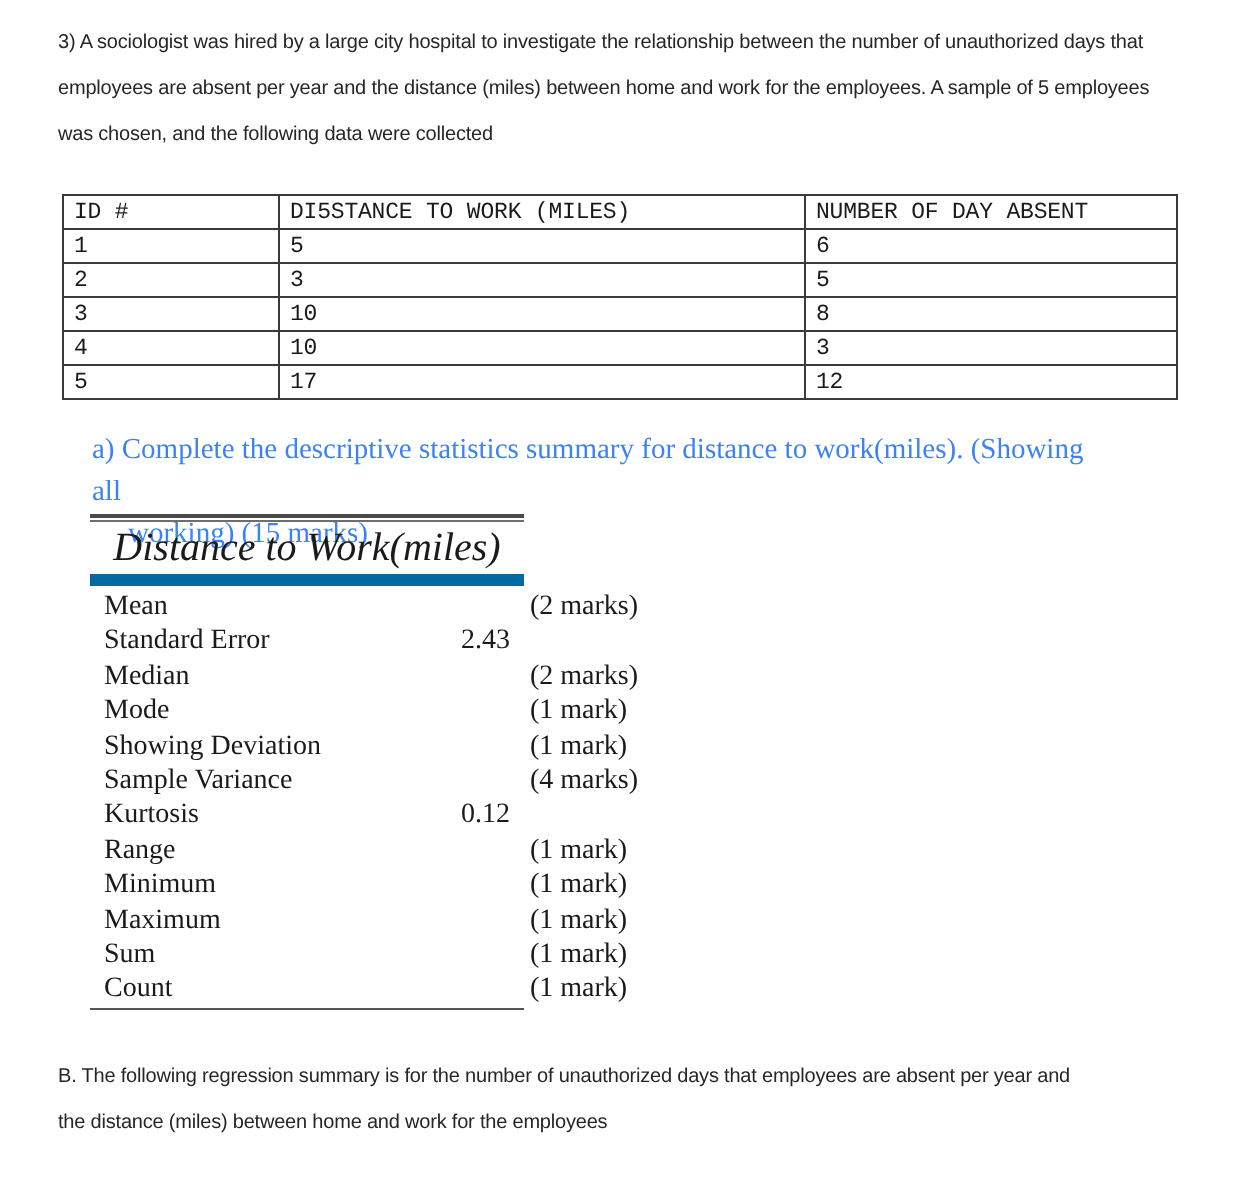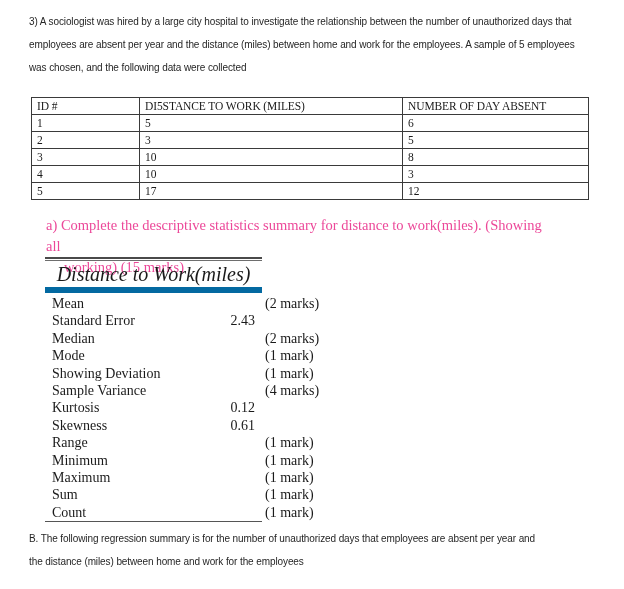--- a/index.html
+++ b/index.html
@@ -37,40 +37,40 @@
   }
 
   
   #data-table {
     position: absolute;
     left: 31px;
     top: 97px;
     width: 539px;
     border-collapse: collapse;
     table-layout: fixed;
-    font-family: Liberation Serif, serif;
+    font-family: Liberation Mono, monospace;
     font-size: 11.5px;
     color: #1a1a1a;
   }
   #data-table td {
     border: 1px solid #3a3a3a;
     height: 16px;
     padding: 0 0 0 5px;
     vertical-align: middle;
     white-space: nowrap;
     letter-spacing: -0.1px;
   }
   #data-table .col-id    { width: 102px; }
   #data-table .col-dist  { width: 257px; margin-left: 38px; }
   #data-table .col-abs   { width: 180px; }
 
   
   .serif {
     font-family: "Liberation Serif", "DejaVu Serif", serif;
-    color: #ec4899;
+    color: #3b82f6;
   }
   #question-a {
     position: absolute;
     left: 46px;
     top: 215px;
     width: 500px;
     font-size: 14.5px;
     line-height: 21px;
   }
   #question-a .qa-line2 {
@@ -216,25 +216,20 @@
       <span class="stats-label">Sample Variance</span>
       <span class="stats-value"></span>
       <span class="stats-note">(4 marks)</span>
     </div>
     <div class="stats-row">
       <span class="stats-label">Kurtosis</span>
       <span class="stats-value">0.12</span>
       <span class="stats-note"></span>
     </div>
     <div class="stats-row">
-      <span class="stats-label">Skewness</span>
-      <span class="stats-value">0.61</span>
-      <span class="stats-note"></span>
-    </div>
-    <div class="stats-row">
       <span class="stats-label">Range</span>
       <span class="stats-value"></span>
       <span class="stats-note">(1 mark)</span>
     </div>
     <div class="stats-row">
       <span class="stats-label">Minimum</span>
       <span class="stats-value"></span>
       <span class="stats-note">(1 mark)</span>
     </div>
     <div class="stats-row">

